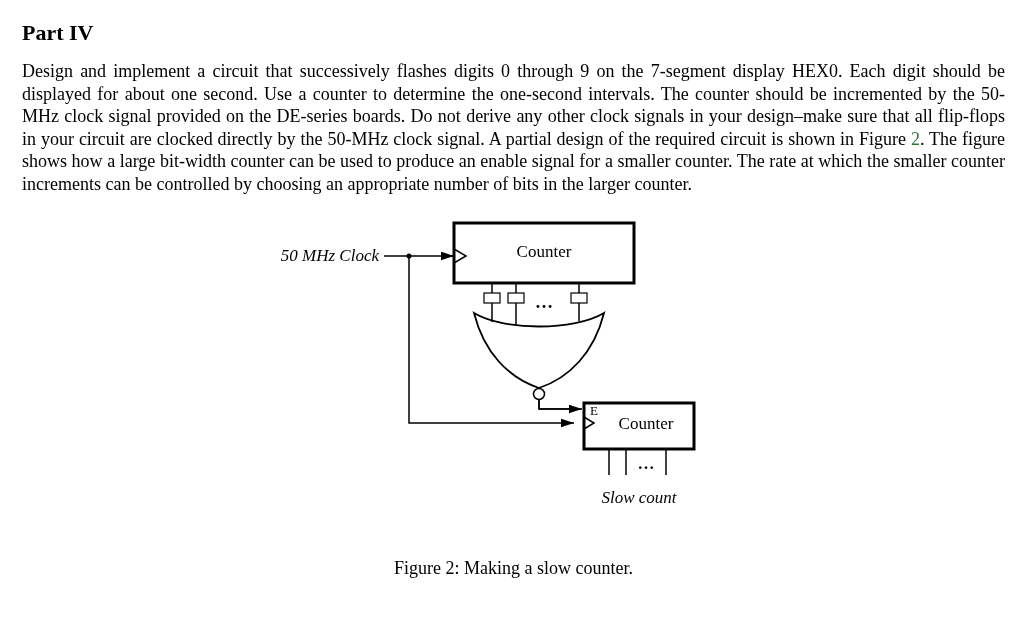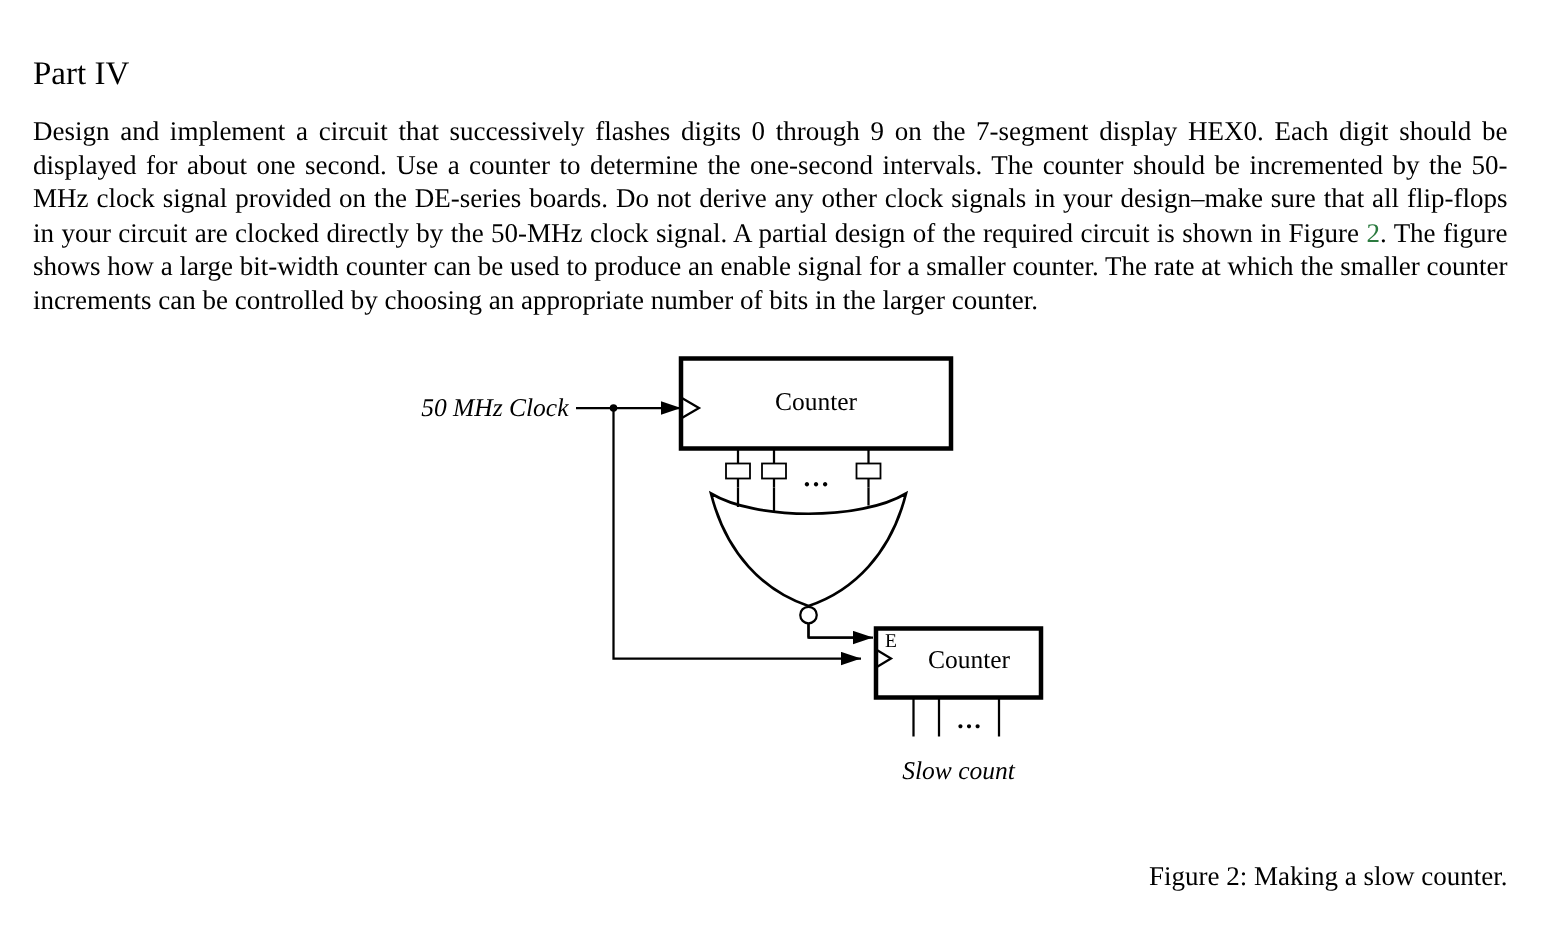--- a/index.html
+++ b/index.html
@@ -7,37 +7,37 @@
     font-size: 18px;
     color: #000;
     background: #fff;
     margin: 0;
     padding: 20px 22px;
     width: 1027px;
     box-sizing: border-box;
   }
   h2.part-heading {
     font-size: 22px;
-    font-weight: normal;
-    margin: 16px 0 14px 0;
+    font-weight: bold;
+    margin: 0 0 14px 0;
   }
   p.body-text {
     margin: 0;
     line-height: 1.25;
     text-align: justify;
   }
   .italic { }
   .figlink { color: #2b7a3f; }
   .figure-wrap {
     text-align: center;
     margin-top: 18px;
   }
   svg { display: inline-block; }
   .figure-caption {
-    text-align: right;
+    text-align: center;
     margin-top: 10px;
     font-size: 18px;
   }
 </style>
 </head>
 <body>
 
 <h2 class="part-heading">Part IV</h2>
 
 <p class="body-text">

